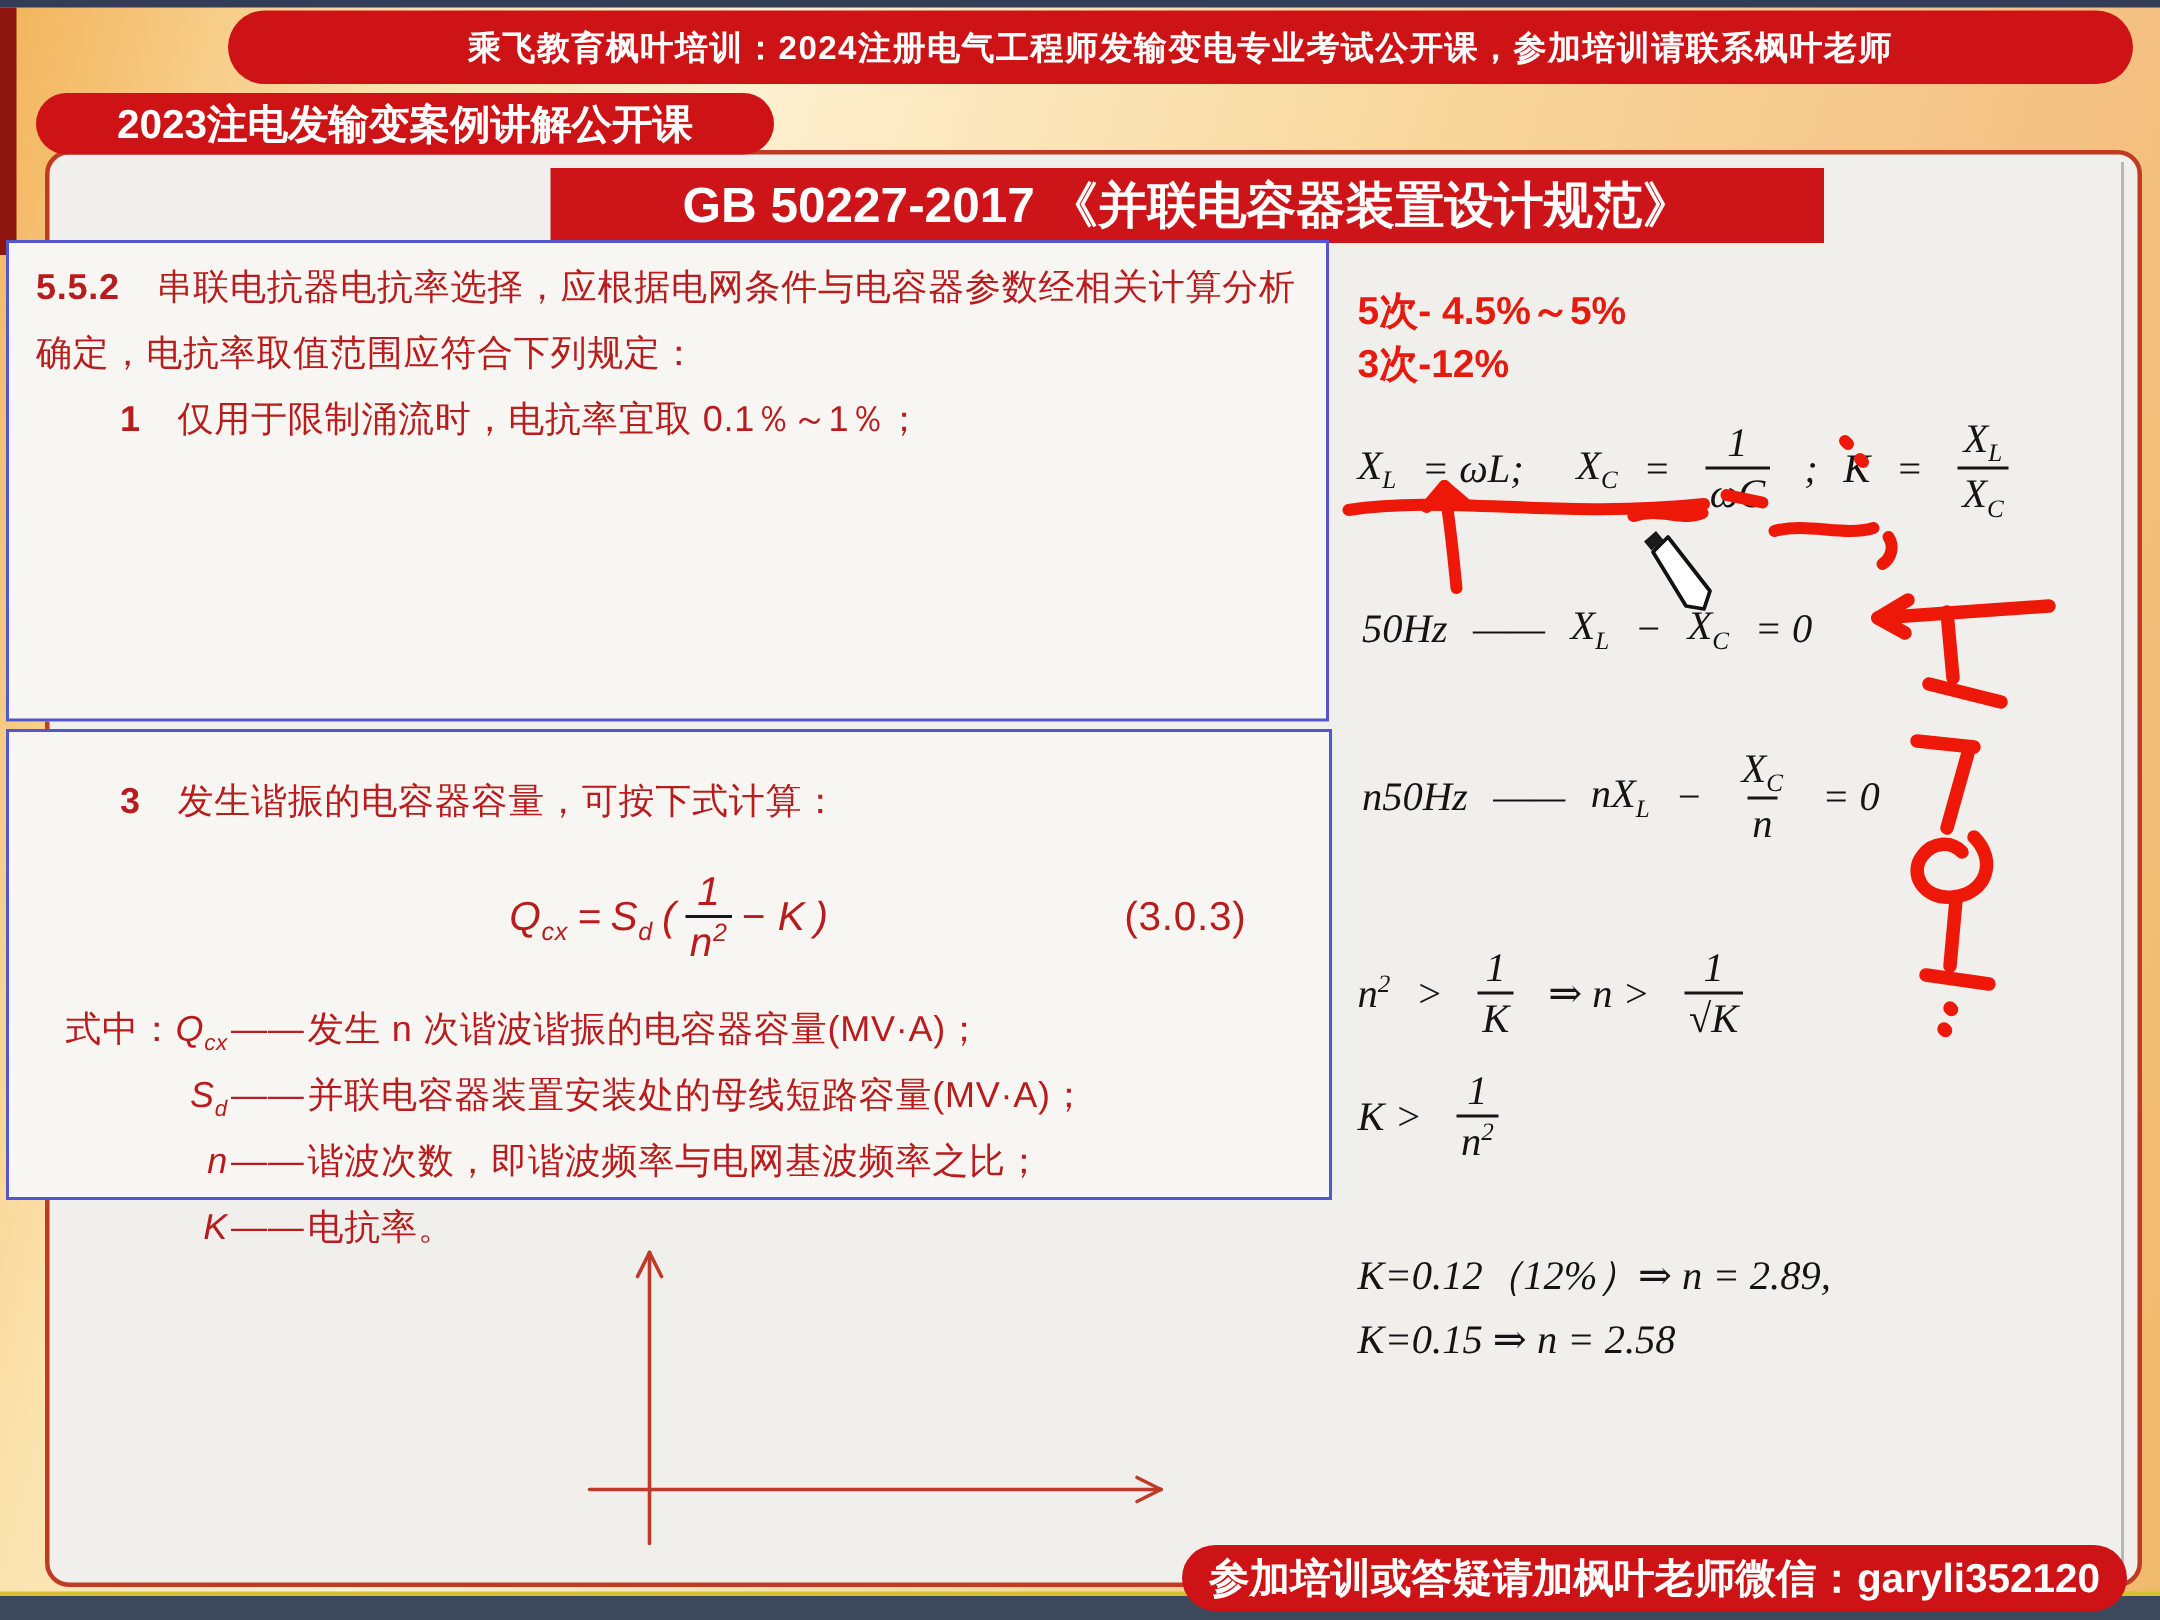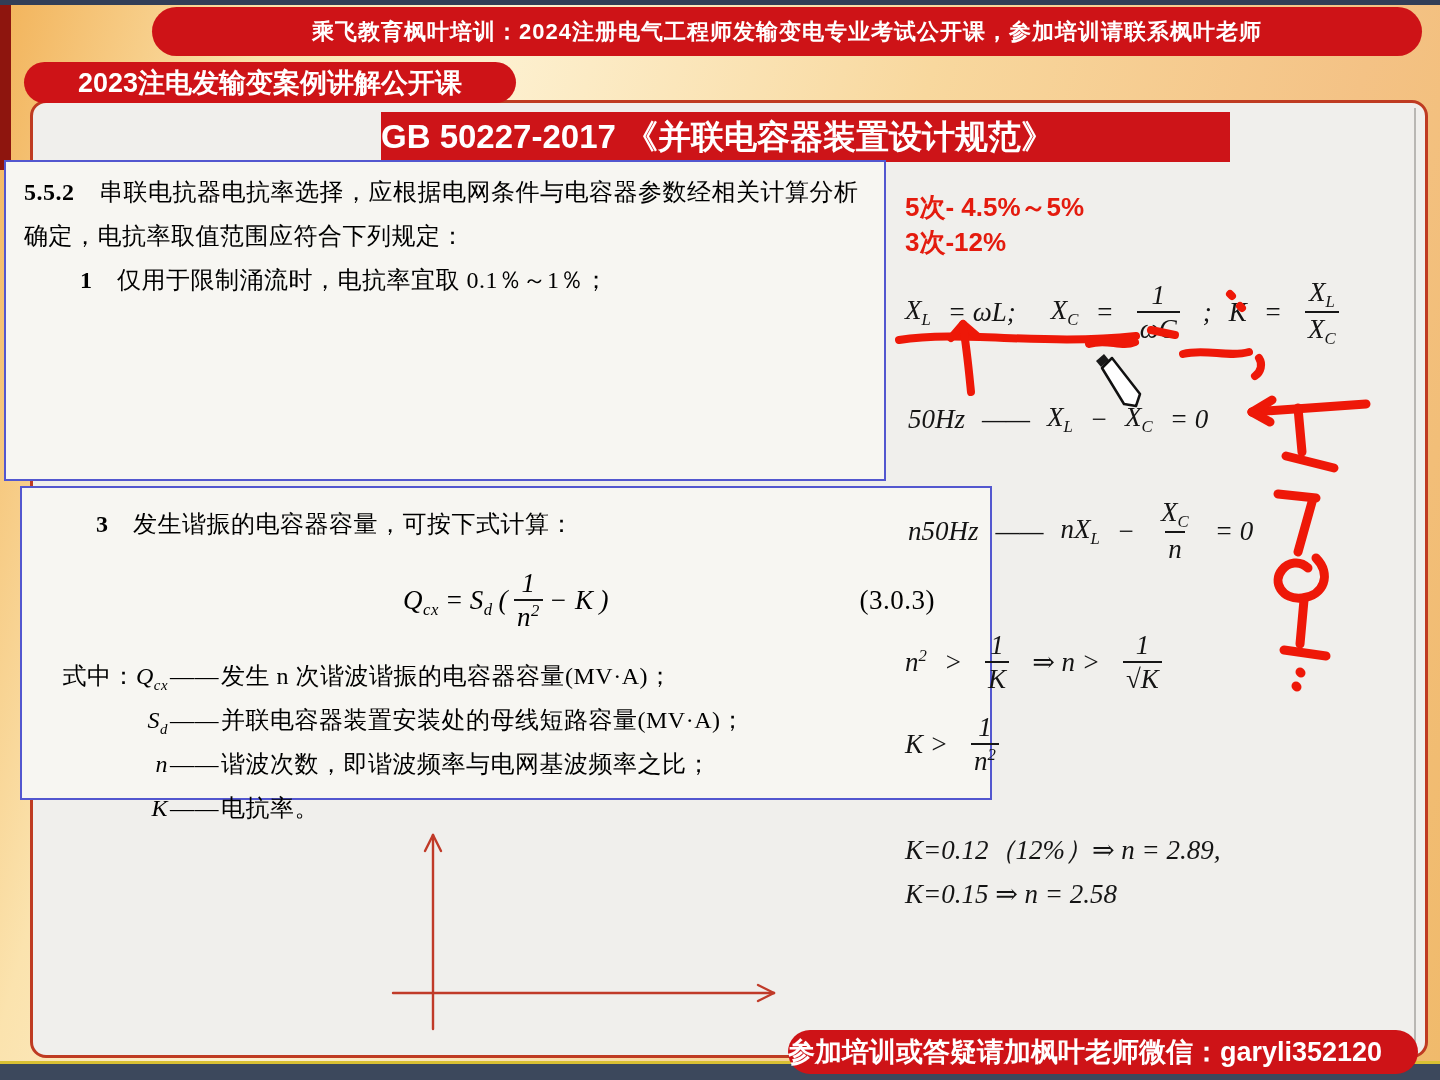--- a/index.html
+++ b/index.html
@@ -14,32 +14,32 @@
   .slide{position:absolute;left:30px;top:100px;width:1398px;height:958px;background:#f0efec;
     border:3px solid #bf3b22;border-radius:16px}
   .innerline{position:absolute;left:1414px;top:108px;width:2px;height:944px;background:#b9b7b3}
 
   .banner-top{position:absolute;left:152px;top:7px;width:1270px;height:49px;background:#ce1317;
     border-radius:25px;color:#fff;font-weight:bold;font-size:22px;display:flex;align-items:center;
     justify-content:center;letter-spacing:1px;white-space:nowrap}
   .pill-course{position:absolute;left:24px;top:62px;width:492px;height:41px;background:#ce1317;
     border-radius:21px;color:#fff;font-weight:bold;font-size:27px;display:flex;align-items:center;
     justify-content:center;white-space:nowrap}
-  .title-bar{position:absolute;left:381px;top:112px;width:849px;height:50px;background:#cd1418;
-    color:#fff;font-weight:bold;font-size:33px;display:flex;align-items:center;
+  .title-bar{position:absolute;left:367px;top:112px;width:849px;height:50px;background:#cd1418;
+    color:#fff;font-weight:bold;font-size:33px;display:flex;align-items:center;justify-content:center;
     white-space:nowrap}
   .pill-bottom{position:absolute;left:788px;top:1030px;width:630px;height:44px;background:#ce1317;
     border-radius:22px;color:#fff;font-weight:bold;font-size:27px;display:flex;align-items:center;
-    white-space:nowrap}
+    justify-content:center;white-space:nowrap}
 
   .docbox{position:absolute;background:#f7f6f2;border:2px solid #5357cf;
-    font-family:Liberation Serif, serif;color:#000000;font-size:24px;line-height:44px;
+    font-family:Liberation Sans, sans-serif;color:#b91c1c;font-size:24px;line-height:44px;
     letter-spacing:.5px}
   .box1{left:4px;top:160px;width:882px;height:321px;padding:8px 18px 0}
-  .box2{left:20px;top:486px;width:972px;height:314px;padding:14px 18px 0}
+  .box2{left:4px;top:486px;width:884px;height:314px;padding:25px 18px 0}
   .p-item{text-indent:56px}
   .doc-num{font-weight:bold}
   .u-red{border-bottom:7px solid #e31b0c;padding-bottom:1px}
 
   .formula-row{position:relative;display:flex;justify-content:center;align-items:center;height:64px;
     margin:22px 0;font-size:27px;font-style:italic}
   .formula-row>span{margin:0 3px}
   .fref{position:absolute;right:34px;font-style:normal}
 
   .frac{display:inline-flex;flex-direction:column;align-items:center;vertical-align:middle;

